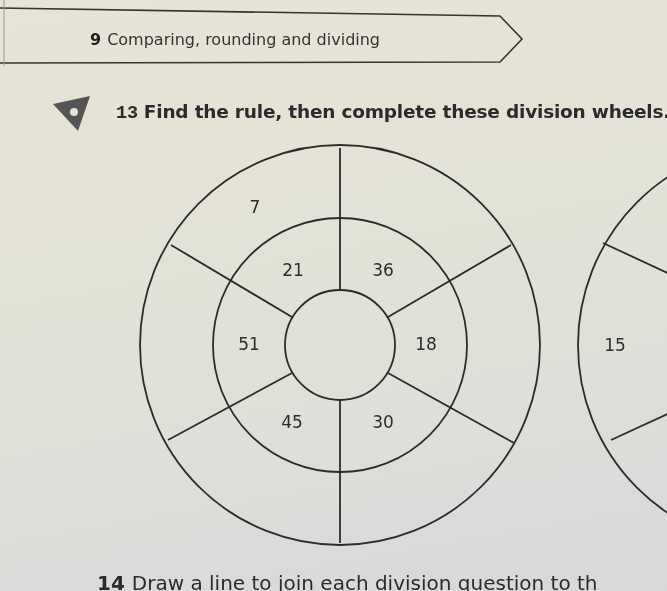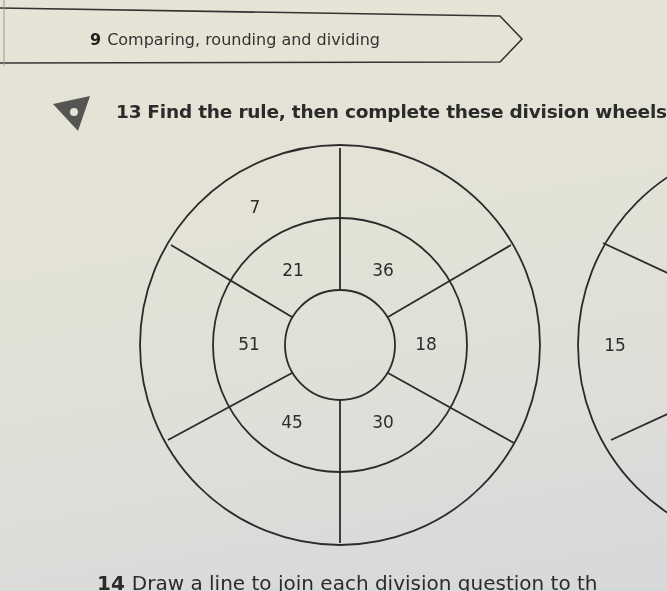--- a/index.html
+++ b/index.html
@@ -3,21 +3,21 @@
 <meta charset="utf-8">
 <style>
   html,body{margin:0;padding:0;}
   body{width:667px;height:591px;overflow:hidden;position:relative;
     background:linear-gradient(170deg,#e6e4d6 0%,#e3e2d6 40%,#dedfd9 70%,#d6d8da 100%);
     font-family:"DejaVu Sans","Liberation Sans",sans-serif;color:#2a2a2a;}
   .page{position:absolute;left:0;top:0;width:667px;height:449px;}
   .banner-title{position:absolute;left:90px;top:30px;font-size:16px;color:#333;white-space:nowrap;}
   .banner-title b{color:#222;margin-right:6px;}
   .q13{position:absolute;left:116px;top:101px;font-size:18.5px;font-weight:bold;color:#2b2b2b;white-space:nowrap;letter-spacing:-0.2px;}
-  .q13 .num{margin-right:6px;}
+  .q13 .num{margin-right:6px;font-family:Liberation Mono, monospace;}
   .q14{position:absolute;left:97px;top:571px;font-size:20px;color:#2b2b2b;white-space:nowrap;}
   .q14 .num{font-weight:bold;margin-right:7px;}
   svg{position:absolute;left:0;top:0;}
   .cell{font-family:"DejaVu Sans","Liberation Sans",sans-serif;font-size:17px;fill:#2d2d2d;text-anchor:middle;dominant-baseline:middle;}
 </style>
 </head>
 <body>
 
 <div class="page">
 

